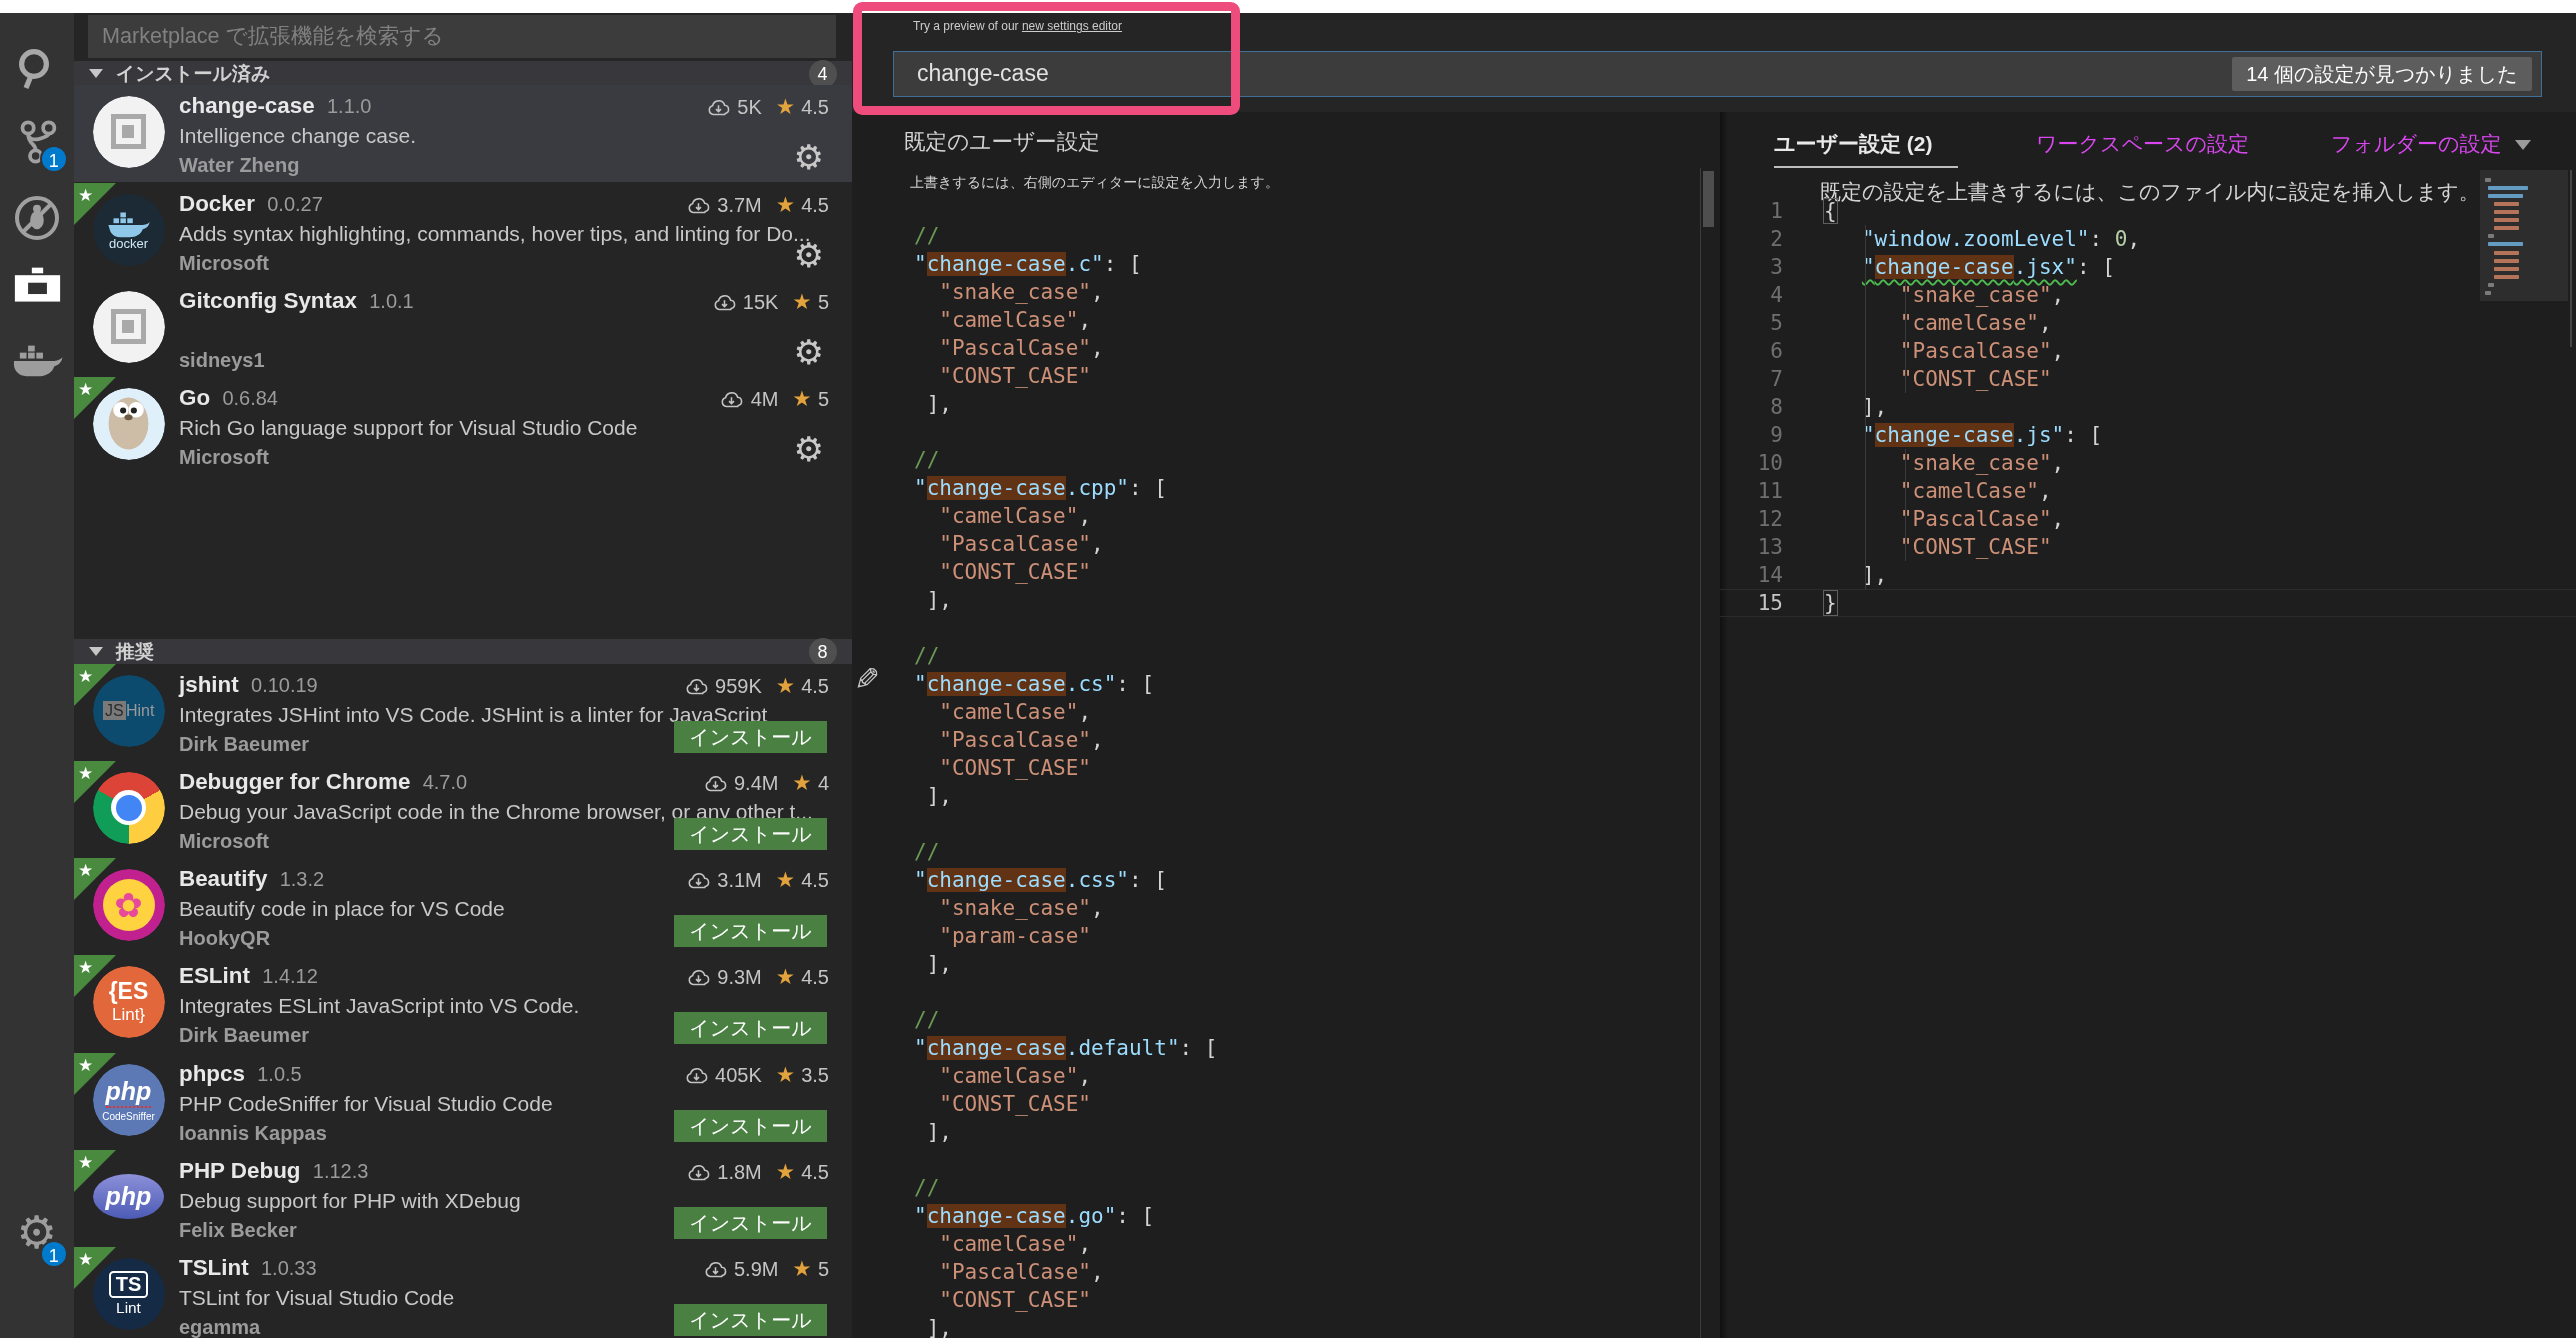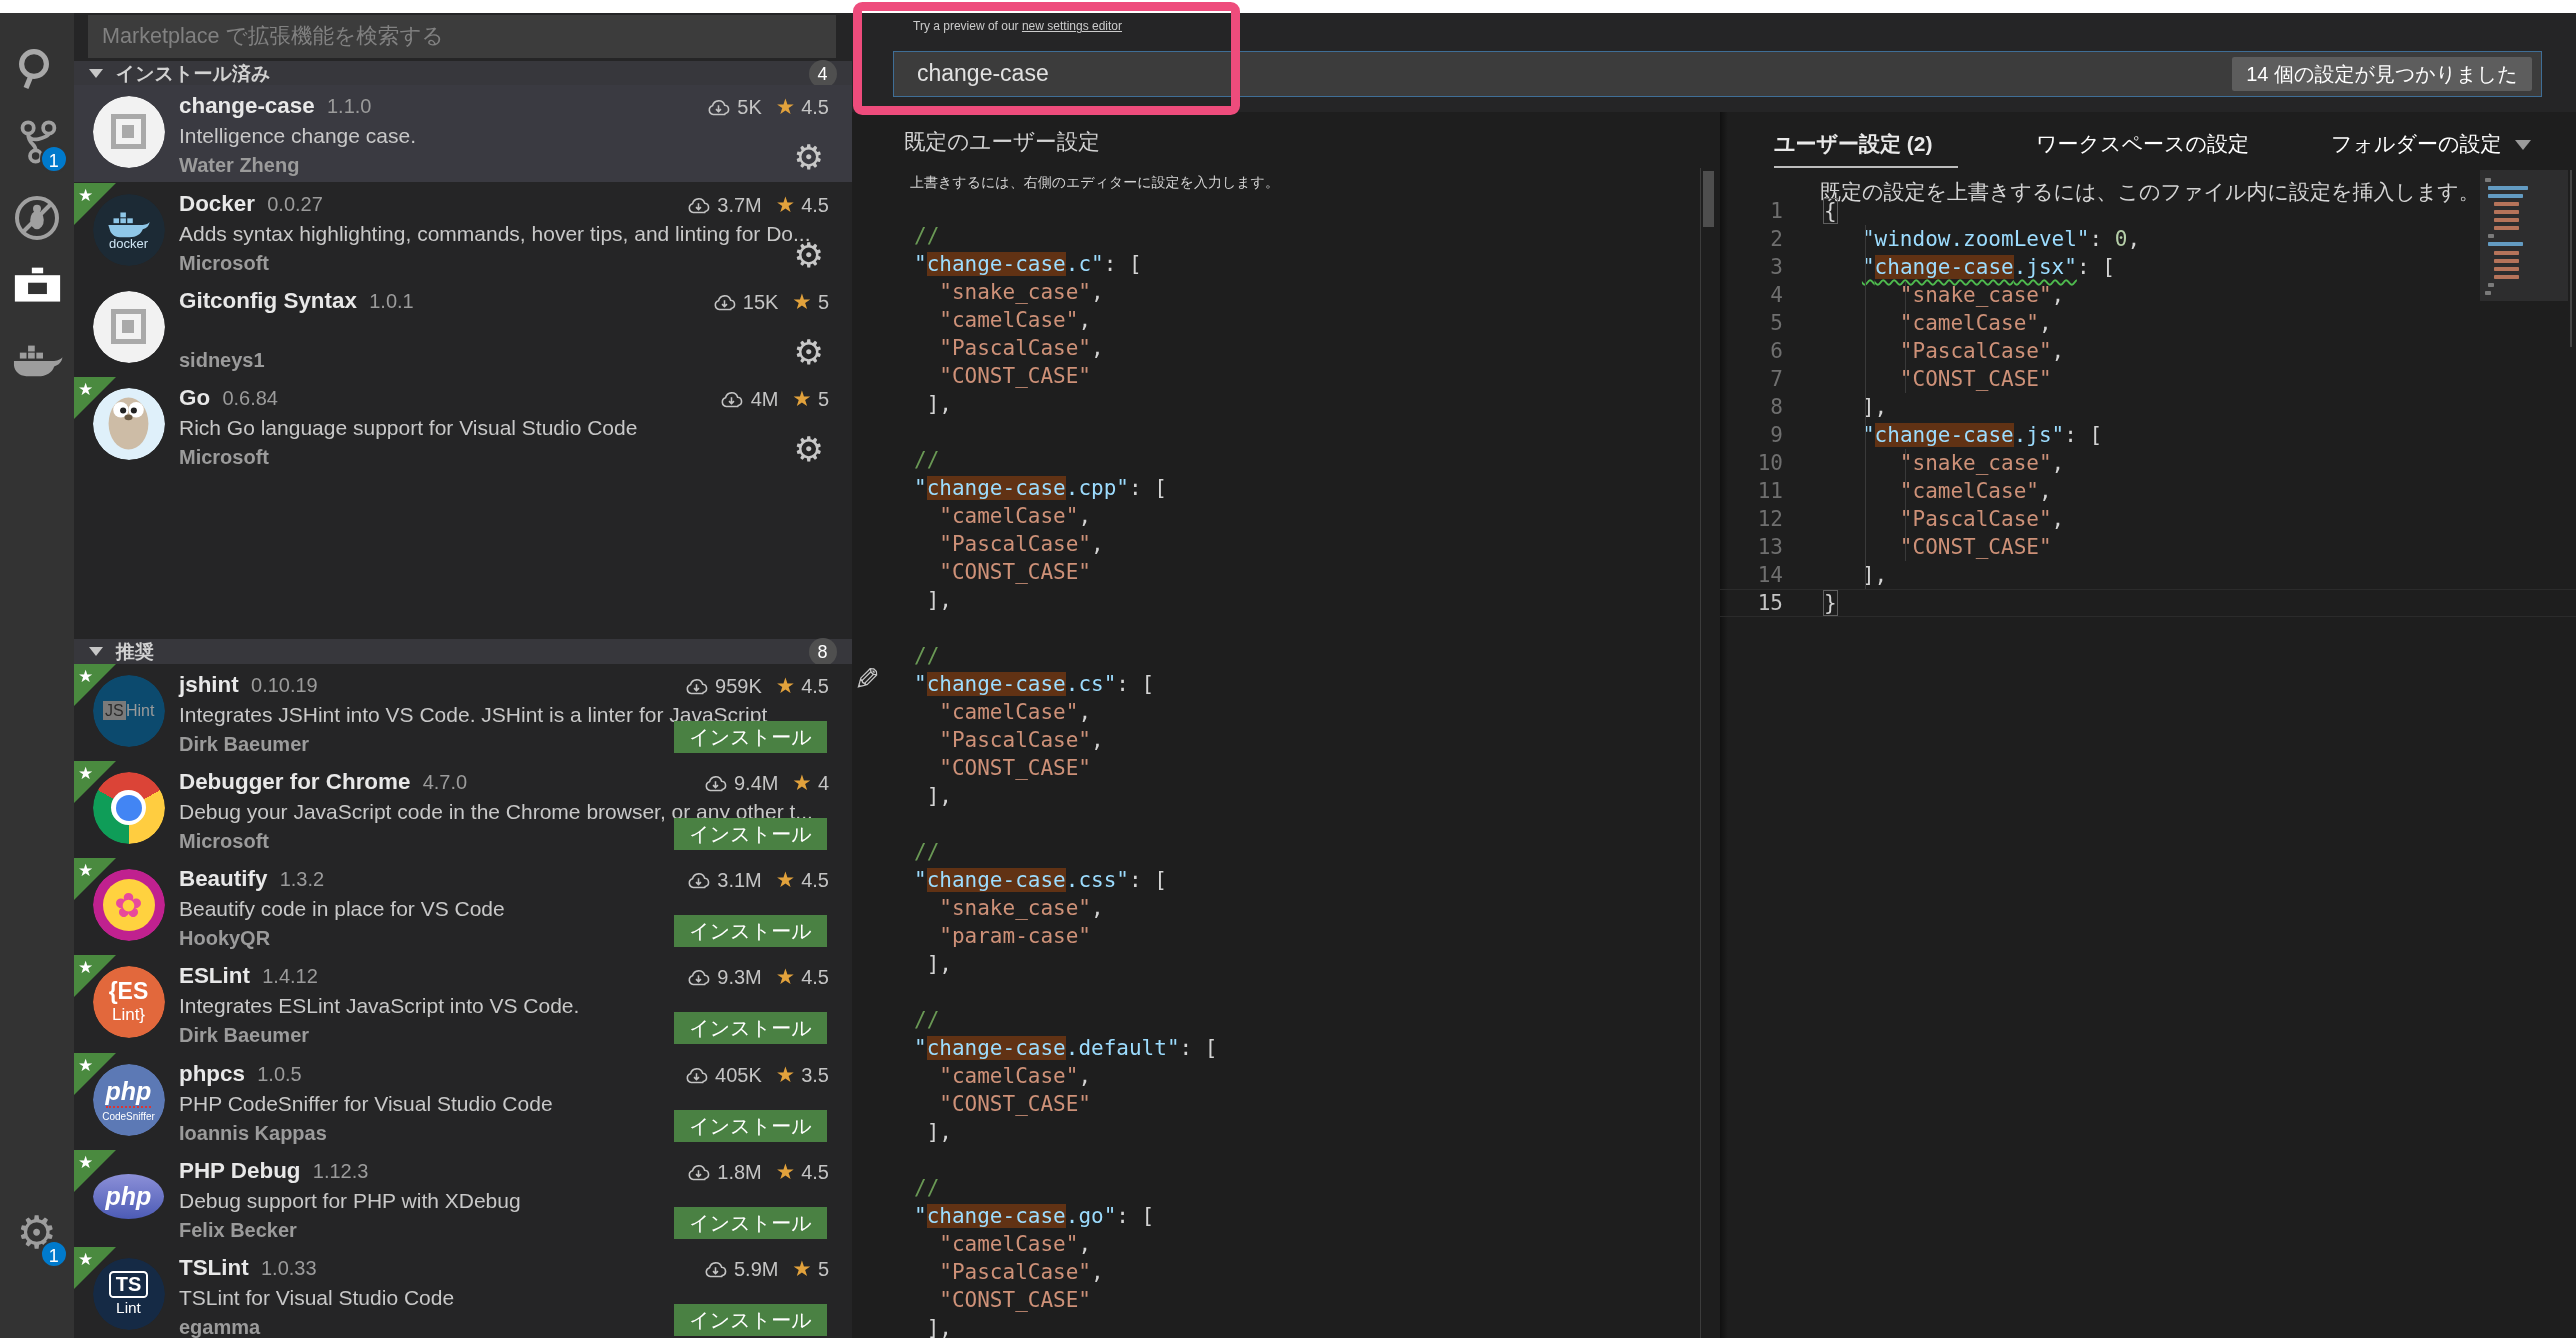--- a/index.html
+++ b/index.html
@@ -60,21 +60,21 @@
   .codefont { font-family:"DejaVu Sans Mono","Liberation Mono",monospace; font-size:21px; line-height:28px; }
   #left-code { position:absolute; left:62px; top:110px; white-space:pre; }
   #pencil { position:absolute; left:1.5px; top:549px; font-size:31px; color:#c8c8c8; transform:scaleX(-1);
             font-family:"DejaVu Sans",sans-serif; }
   #left-track { position:absolute; left:848px; top:56px; bottom:0; width:0.8px; background:#3c3c3c; }
   #left-thumb { position:absolute; left:851px; top:59px; width:10.8px; height:56px; background:#4e4e4e; }
 
   #right-pane { left:1720px; top:112px; width:856px; height:1227px; background:#1e1e1e; overflow:hidden; }
   #right-shadow { position:absolute; left:0; top:0; width:7.7px; height:100%;
                   background:linear-gradient(to right, rgba(0,0,0,.45), rgba(0,0,0,0)); }
-  .tab { position:absolute; top:18px; font-size:21px; color:#ffffff; white-space:nowrap; }
+  .tab { position:absolute; top:18px; font-size:21px; color:#d946ef; white-space:nowrap; }
   .tab.active { color:#e9e9e9; font-weight:bold; }
   #tab-underline { position:absolute; left:54px; top:54px; width:184px; height:1.5px; background:#bdbdbd; }
   .tab-caret { display:inline-block; width:0; height:0; border-left:8.5px solid transparent;
                border-right:8.5px solid transparent; border-top:10px solid #9b9b9b; margin-left:14px; vertical-align:middle; }
   #right-hint { position:absolute; left:100px; top:66px; font-size:21px; color:#d4d4d4; white-space:nowrap; }
   #right-code { position:absolute; left:0; top:85px; width:856px; }
   .cl { position:relative; height:28px; white-space:pre; display:flex; }
   .ln { width:63px; text-align:right; color:#6f6f6f; flex:none; }
   .ln.cur { color:#c5c5c5; }
   .lc { margin-left:41px; }

